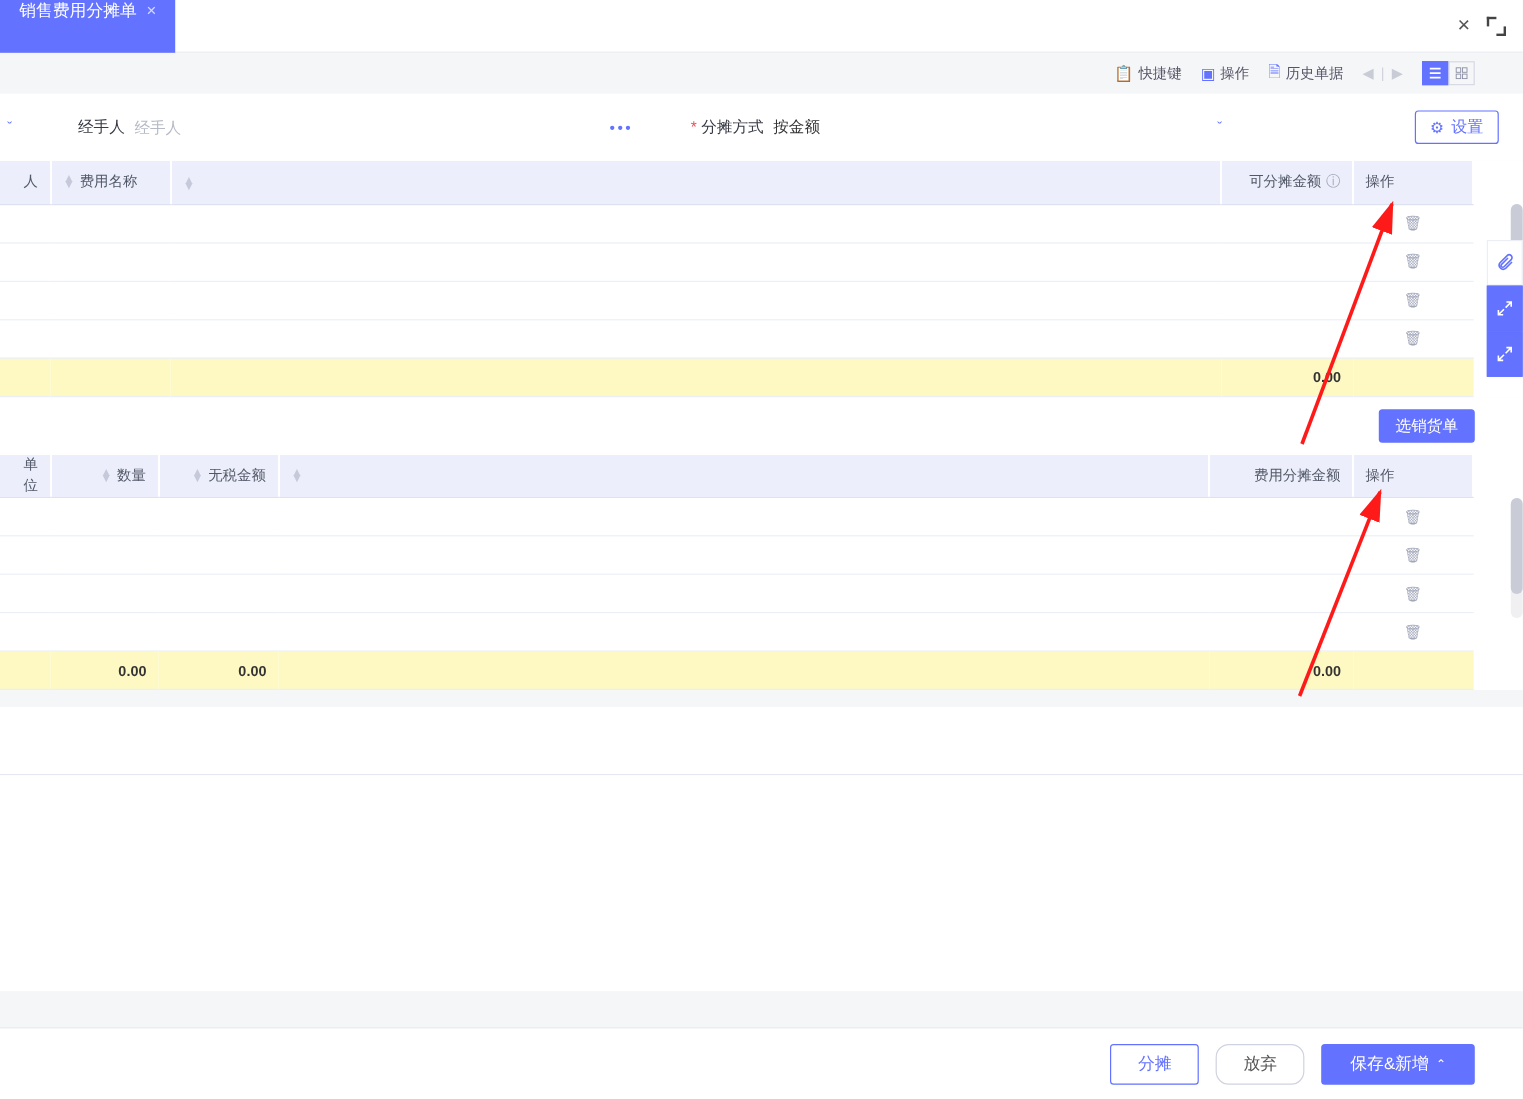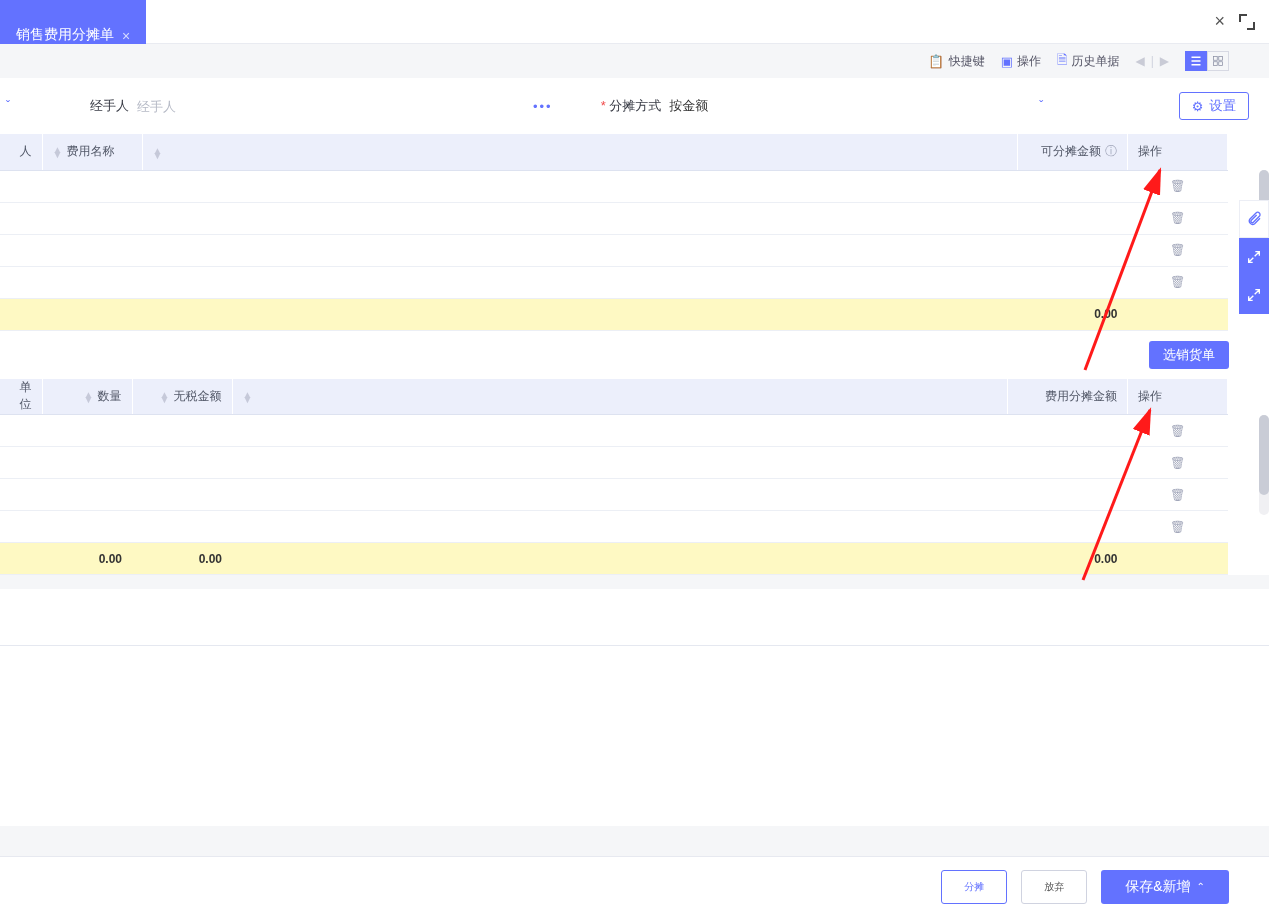--- a/index.html
+++ b/index.html
@@ -1,20 +1,20 @@
 <!DOCTYPE html>
 <html><head>
 <meta charset="utf-8">
 <style>
 * { box-sizing: border-box; margin: 0; padding: 0; }
 body { font-family: "Microsoft YaHei", "PingFang SC", Arial, sans-serif; font-size: 13px; color: #333; background: #f5f6f8; overflow: hidden; width: 1269px; height: 916px; position: relative; }
 
 
 .tabbar { height: 44px; background: #fff; display: flex; align-items: center; border-bottom: 1px solid #e9ebf1; position: relative; }
-.tab { height: 44px; background: #6372ff; color: #fff; display: flex; align-items: flex-end; padding: 0 16px; gap: 8px; font-size: 14px; }
+.tab { height: 44px; background: #6372ff; color: #fff; display: flex; align-items: flex-start; padding: 0 16px; gap: 8px; font-size: 14px; }
 .tab .close { color: #d6dbff; cursor: pointer; }
 .tabbar-right { position: absolute; right: 14px; display: flex; align-items: center; gap: 14px; }
 .icon-x-big { font-size: 18px; color: #555; }
 .icon-fullscreen { width: 16px; height: 16px; position: relative; }
 .icon-fullscreen::before, .icon-fullscreen::after { content:""; position:absolute; width:6px; height:6px; border:2px solid #444; }
 .icon-fullscreen::before { top:0; left:0; border-right:none; border-bottom:none; }
 .icon-fullscreen::after { bottom:0; right:0; border-left:none; border-top:none; }
 
 
 .toolbar { height: 34px; background: #f5f6f8; display: flex; align-items: center; justify-content: flex-end; padding-right: 40px; gap: 16px; color: #555; font-size: 12px; }
@@ -57,22 +57,22 @@
 .scrollbar { position:absolute; right:0; top:36px; width:10px; height:100px; background:#f0f0f3; border-radius:5px; }
 .scrollbar .thumb { width:10px; height:80px; background:#c9ccd6; border-radius:5px; }
 .col-op { width:100px; }
 
 .spacer-band { height:14px; background:#f5f6f8; }
 
 .divider-h { height:1px; background:#e5e8f0; margin:0; }
 
 
 .footer { position:absolute; bottom:0; left:0; right:0; height:60px; background:#fff; border-top:1px solid #e7e9f0; display:flex; align-items:center; justify-content:flex-end; gap:14px; padding-right:40px; }
-.btn-outline { border:1px solid #6372ff; color:#6372ff; background:#fff; height:34px; padding:0 22px; border-radius:3px; font-size:10px; cursor:pointer; }
-.btn-outline.grey { border-color:#d0d3e0; color:#555; }
+.btn-outline { border:1px solid #6372ff; color:#6372ff; background:#fff; height:34px; padding:0 22px; border-radius:3px; font-size:14px; cursor:pointer; }
+.btn-outline.grey { border-color:#d0d3e0; color:#555;border-radius:11px; }
 .btn-big-primary { background:#6372ff; color:#fff; border:none; height:34px; padding:0 24px; border-radius:3px; font-size:14px; cursor:pointer; display:flex; align-items:center; gap:6px; }
 .btn-big-primary .car { font-size:10px; }
 
 
 .rightdock { position:absolute; top:200px; right:0; display:flex; flex-direction:column;  }
 .rightdock .dock { width:30px; height:38px; display:flex; align-items:center; justify-content:center; color:#6372ff; background:#fff; border:1px solid #eceef5; }
 .rightdock .dock.blue { background:#6372ff; color:#fff; border-color:#6372ff; }
 .dock svg { width:16px; height:16px; }
 
 
@@ -123,21 +123,21 @@
           <rect x="9" y="2" width="5" height="5" fill="none" stroke="#8a8fa3"></rect>
           <rect x="2" y="9" width="5" height="5" fill="none" stroke="#8a8fa3"></rect>
           <rect x="9" y="9" width="5" height="5" fill="none" stroke="#8a8fa3"></rect>
         </svg>
     </span>
   </span>
 </div>
 
 <div class="formrow">
   <span class="chev-down left-edge">ˇ</span>
-  <div class="fld" style="margin-left:70px;">
+  <div class="fld" style="margin-left:45px;">
     <span class="lbl">经手人</span>
     <input class="txt" placeholder="经手人" style="">
     <span class="more-dots">•••</span>
   </div>
   <div class="fld req" style="margin-left:40px;justify-content:center;">
     <span class="lbl">分摊方式</span>
     <input class="txt" style="width: 380px;" value="按金额">
   </div>
   <span class="chev-down" style="margin-left:-10px;">ˇ</span>
   <button class="settings-btn">

